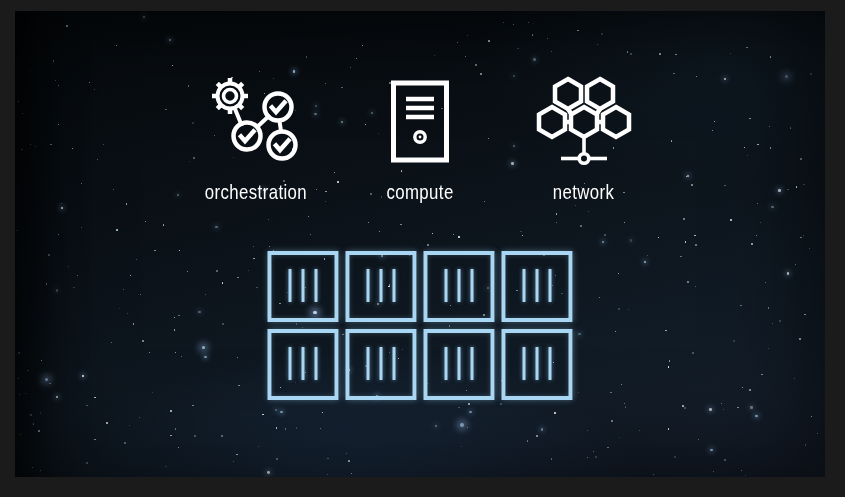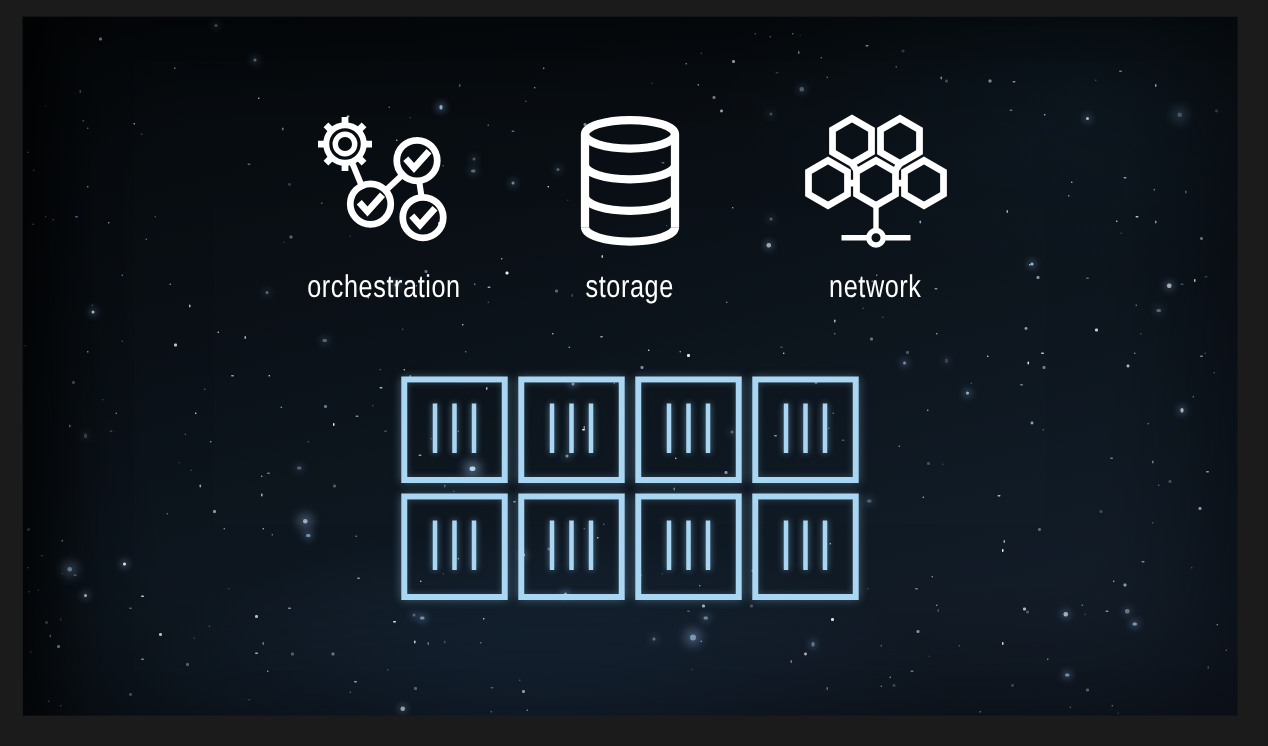--- a/index.html
+++ b/index.html
@@ -475,36 +475,36 @@
             <g stroke-width="4.5" stroke-linecap="square">
               <polyline points="62,37.5 66,42 74.5,32.5"></polyline>
               <polyline points="31,66.5 35,71 43.5,61.5"></polyline>
               <polyline points="66,75.5 70,80 78.5,70.5"></polyline>
             </g>
           </svg>
         </div>
         <div class="service-label">orchestration</div>
       </div>
 
+
       <div class="service-col">
         <div class="icon-wrap">
-          <svg width="80" height="95" viewBox="0 0 80 90" class="white-icon" style="margin-top:4px;">
-            <g stroke-width="5.5">
-              <ellipse cx="40" cy="13" rx="30" ry="9.5"></ellipse>
-              <line x1="10" y1="13" x2="10" y2="75"></line>
-              <line x1="70" y1="13" x2="70" y2="75"></line>
-              <path d="M10 33.5 A30 9.5 0 0 0 70 33.5"></path>
-              <path d="M10 54.5 A30 9.5 0 0 0 70 54.5"></path>
-              <path d="M10 75 A30 9.5 0 0 0 70 75"></path>
-            </g>
+          <svg width="62" height="95" viewBox="0 0 62 85" class="white-icon" style="margin-top:5px;">
+            <rect x="4.5" y="3" width="53" height="77" stroke-width="5"></rect>
+            <g stroke-width="4.5">
+              <line x1="17" y1="19" x2="45" y2="19"></line>
+              <line x1="17" y1="28" x2="45" y2="28"></line>
+              <line x1="17" y1="37" x2="45" y2="37"></line>
+            </g>
+            <circle cx="31" cy="57" r="5.2" stroke-width="3.4"></circle>
+            <circle cx="31" cy="57" r="1.4" fill="#ffffff" stroke="none"></circle>
           </svg>
         </div>
-        <div class="service-label">storage</div>
+        <div class="service-label">compute</div>
       </div>
-
 
       <div class="service-col">
         <div class="icon-wrap">
           <svg width="100" height="95" viewBox="0 0 100 95" class="white-icon" style="margin-top:2px;">
             <g stroke-width="4.5">
               <polygon points="50,35 63,42.5 63,57.5 50,65 37,57.5 37,42.5"></polygon>
               <polygon points="34,7 47,14.5 47,29.5 34,37 21,29.5 21,14.5"></polygon>
               <polygon points="66,7 79,14.5 79,29.5 66,37 53,29.5 53,14.5"></polygon>
               <polygon points="18,35 31,42.5 31,57.5 18,65 5,57.5 5,42.5"></polygon>
               <polygon points="82,35 95,42.5 95,57.5 82,65 69,57.5 69,42.5"></polygon>

